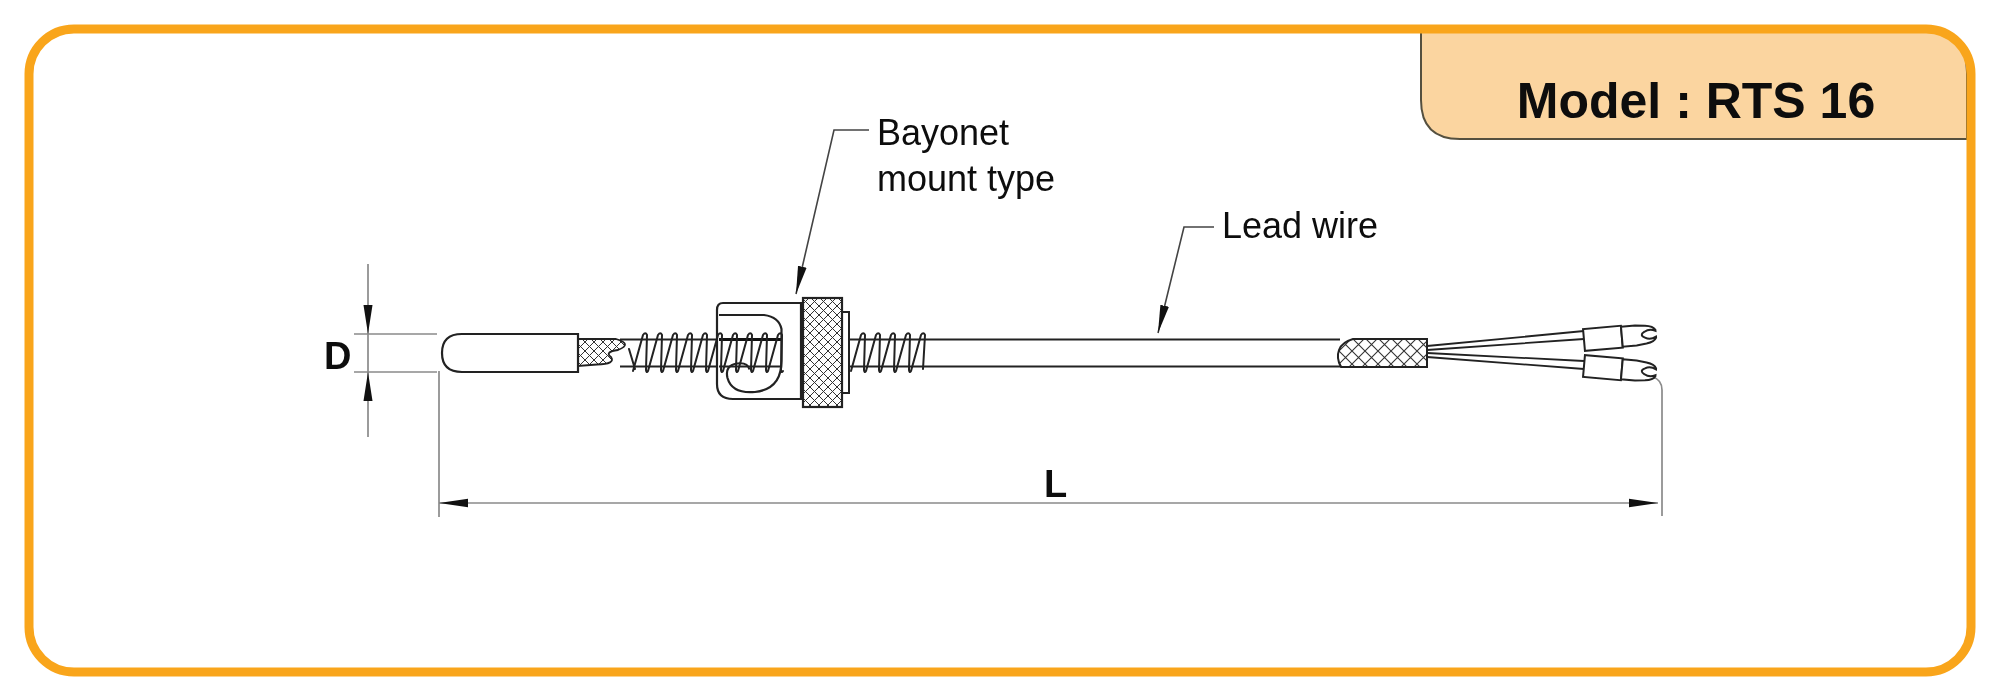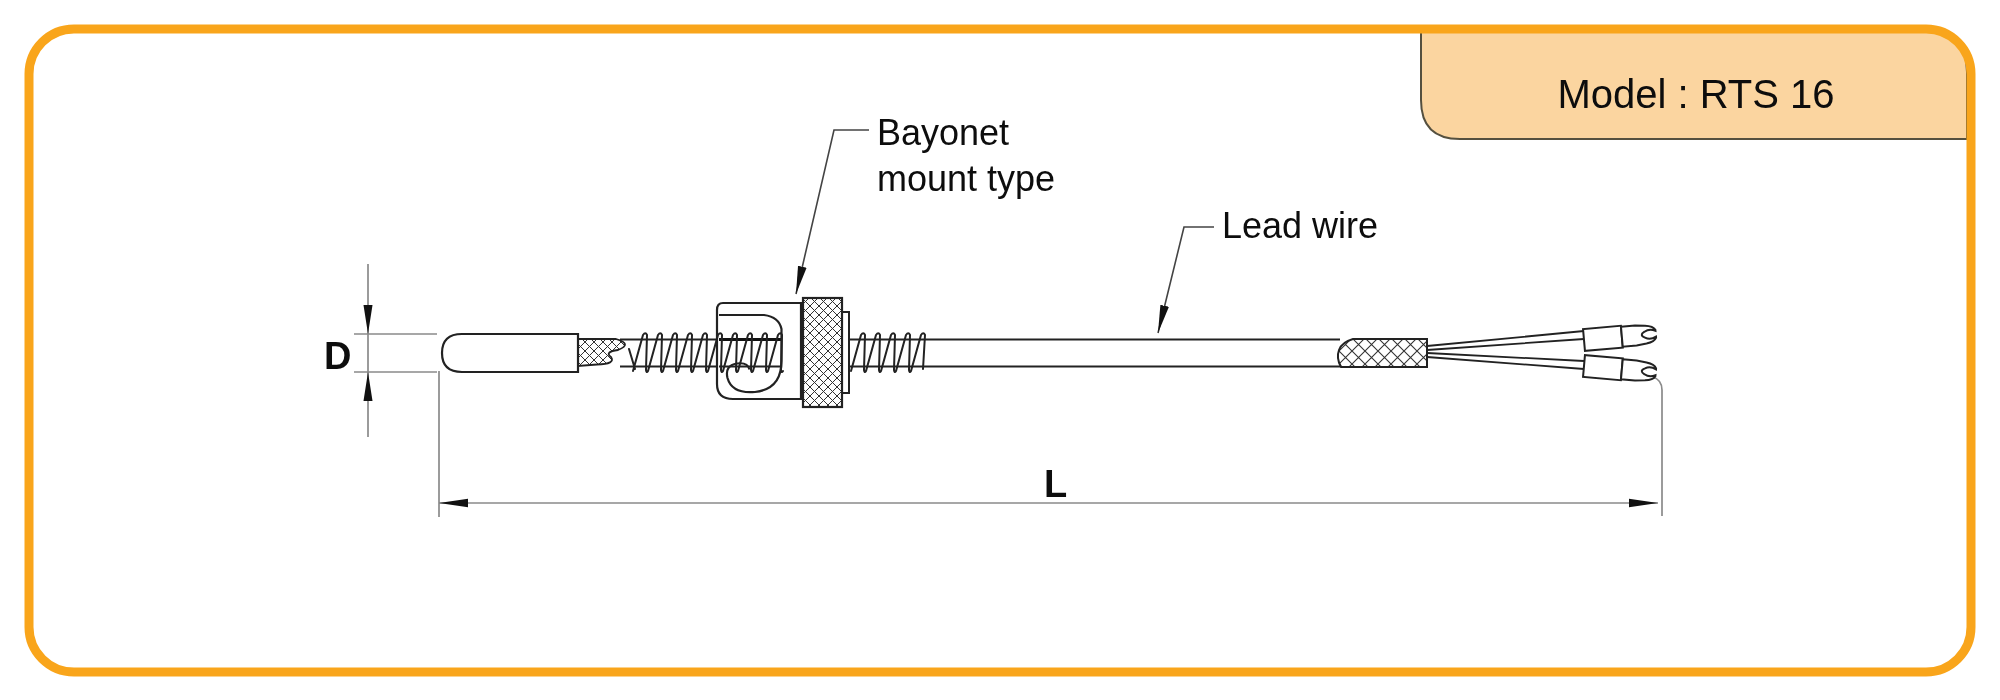--- a/index.html
+++ b/index.html
@@ -1,21 +1,21 @@
 <!DOCTYPE html>
 <html><head>
 <meta charset="utf-8">
 <style>
   html,body{margin:0;padding:0;background:#ffffff;}
   .stage{position:relative;width:2000px;height:700px;background:#ffffff;overflow:hidden;
          font-family:"Liberation Sans", sans-serif;}
   .stage svg{position:absolute;left:0;top:0;}
   .lbl{position:absolute;color:#0d0d0d;white-space:nowrap;}
   .lbl.model{left:1432px;top:72px;width:528px;text-align:center;
-             font-size:40px;font-weight:400;letter-spacing:0px;}
+             font-size:50px;font-weight:700;letter-spacing:0px;}
   .lbl.callout{font-size:36px;font-weight:400;line-height:46px;}
   .lbl.bayonet{left:877px;top:110px;}
   .lbl.leadwire{left:1222px;top:203px;text-align:center;}
   .lbl.dim{font-size:38px;font-weight:700;}
   .lbl.dlabel{left:324px;top:335px;}
   .lbl.llabel{left:1044px;top:463px;}
 </style>
 </head>
 <body>
 

